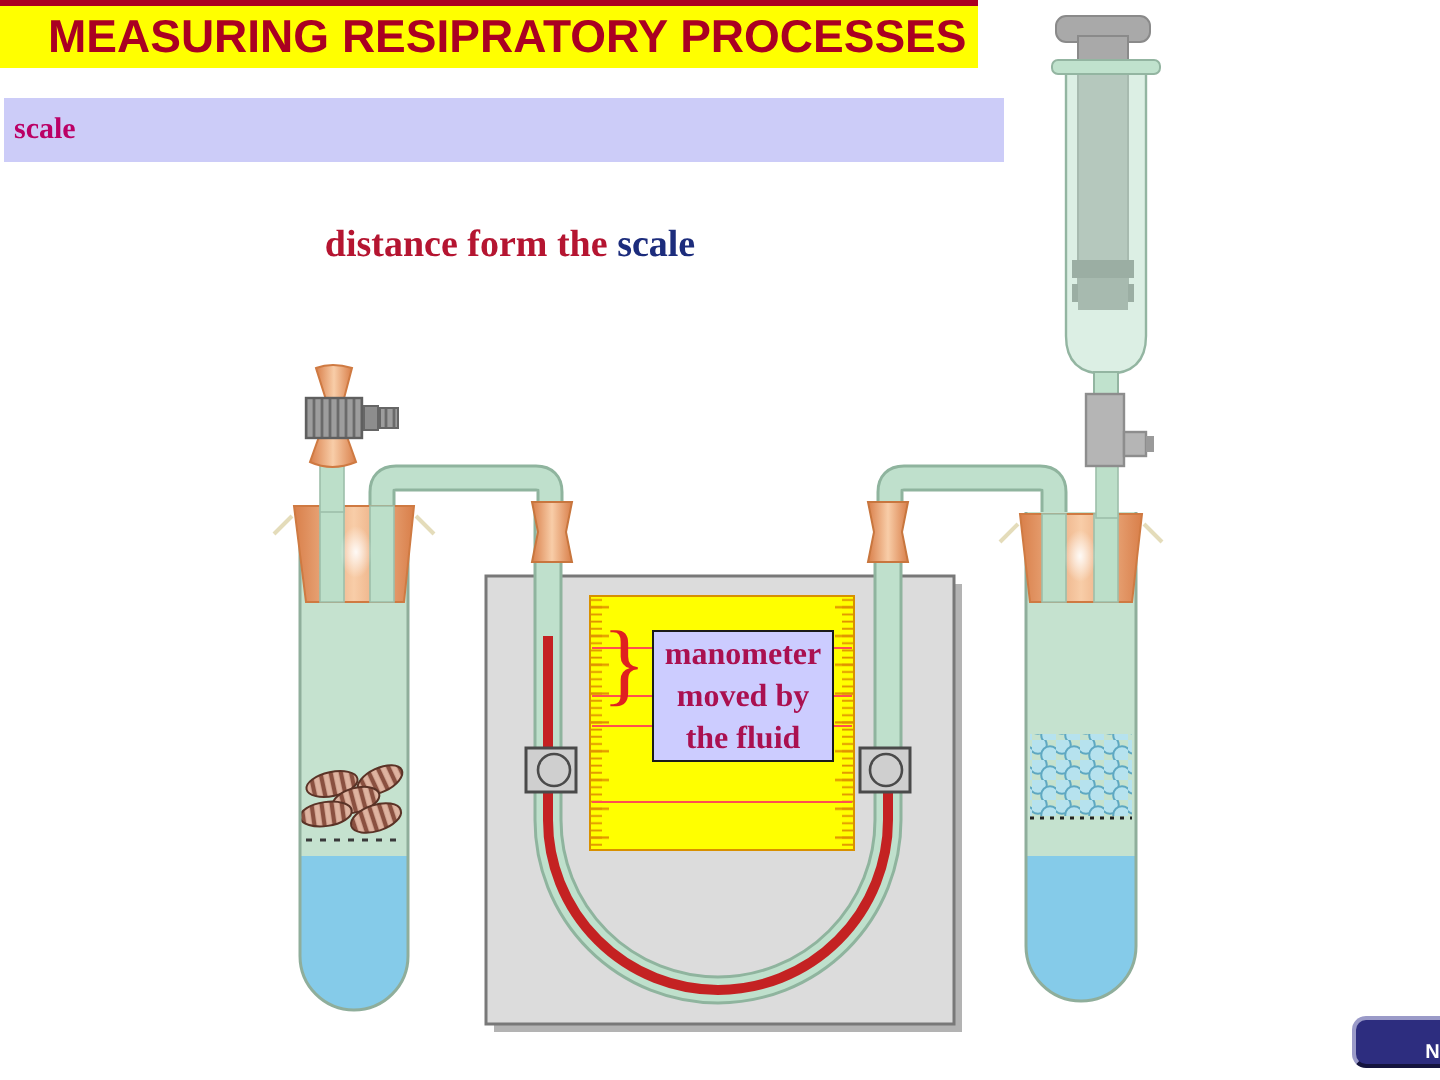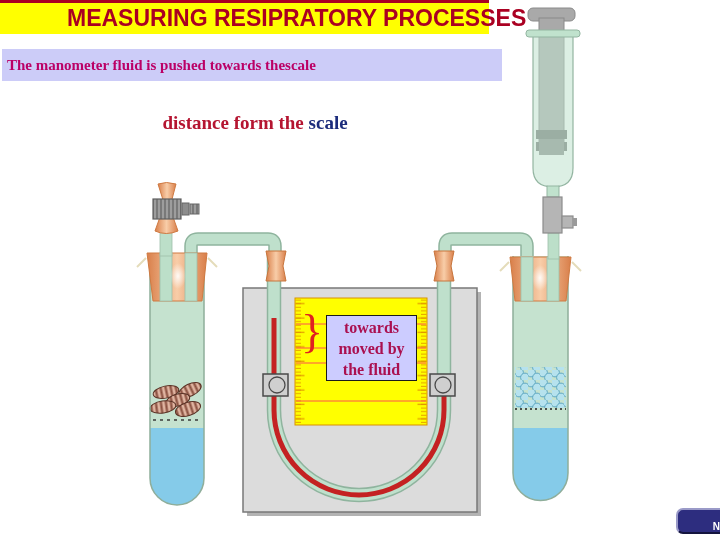--- a/index.html
+++ b/index.html
@@ -3,21 +3,21 @@
 <meta charset="utf-8">
 <style>
   html,body{margin:0;padding:0;}
   body{width:720px;height:540px;position:relative;background:#ffffff;overflow:hidden;
        font-family:"Liberation Serif",serif;}
   .abs{position:absolute;}
   #title-bar{left:0;top:0;width:489px;height:34px;background:#ffff00;
     border-top:3px solid #aa0022;box-sizing:border-box;z-index:3;
     display:flex;align-items:center;}
   #title-bar span{font-family:"Liberation Sans",sans-serif;font-weight:bold;
-    font-size:23px;color:#aa0022;padding-left:24px;letter-spacing:0px;white-space:nowrap;margin-left:43px;}
+    font-size:23px;color:#aa0022;padding-left:24px;letter-spacing:0px;white-space:nowrap;}
   #banner{left:2px;top:49px;width:500px;height:32px;background:#ccccf8;z-index:3;
     display:flex;align-items:center;white-space:nowrap;}
   #banner .b-norm{font-weight:bold;font-size:15px;color:#bb0066;}
   #banner .b-big{font-weight:bold;font-size:19px;color:#bb0066;}
   #banner{padding-left:5px;box-sizing:border-box;}
   #statement{left:40px;top:110px;width:430px;text-align:center;z-index:3;
     font-weight:bold;font-size:19px;line-height:25px;}
   .t-red{color:#b51531;}
   .t-blue{color:#1c2c7c;}
   #diagram-svg{left:0;top:0;z-index:1;}
@@ -174,29 +174,28 @@
       <rect x="573" y="218" width="4" height="8" fill="#9a9a9a"></rect>
     </g>
   </g>
 </svg>
 
 <div id="title-bar" class="abs">
   <span>MEASURING RESIPRATORY PROCESSES</span>
 </div>
 
 <div id="banner" class="abs">
-  <span class="b-norm">The manometer fluid is pushed towards the </span>
     <span class="b-norm"> scale</span>
 </div>
 
 <div id="statement" class="abs">
   <div><span class="t-red">distance form the </span><span class="t-blue">scale</span></div>
 </div>
 
 <span id="brace" class="abs">}</span>
 
-<div id="fluid-label" class="abs">towards
+<div id="fluid-label" class="abs">manometer
 moved by
 the fluid</div>
 
 <div id="next-button" class="abs">
   <span>NEXT</span>
 </div>
 
 </body></html>

